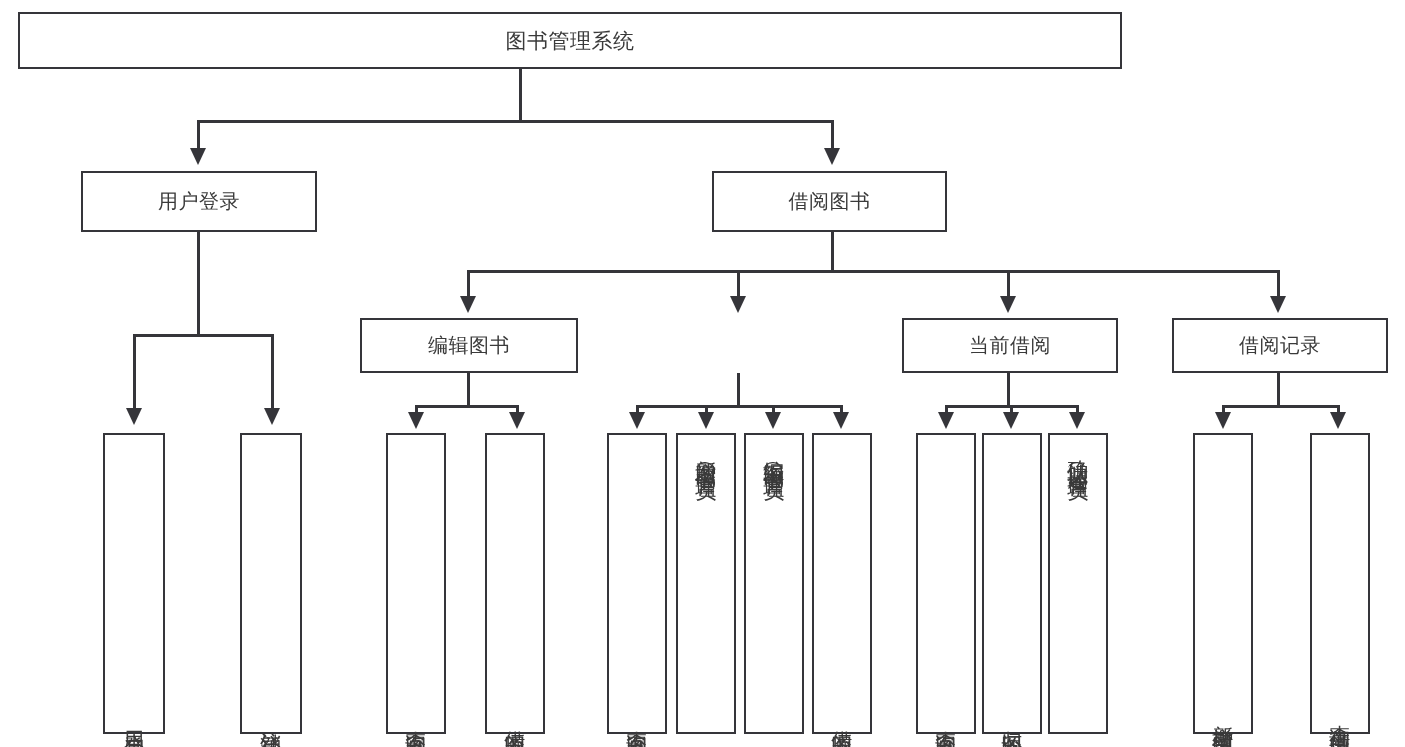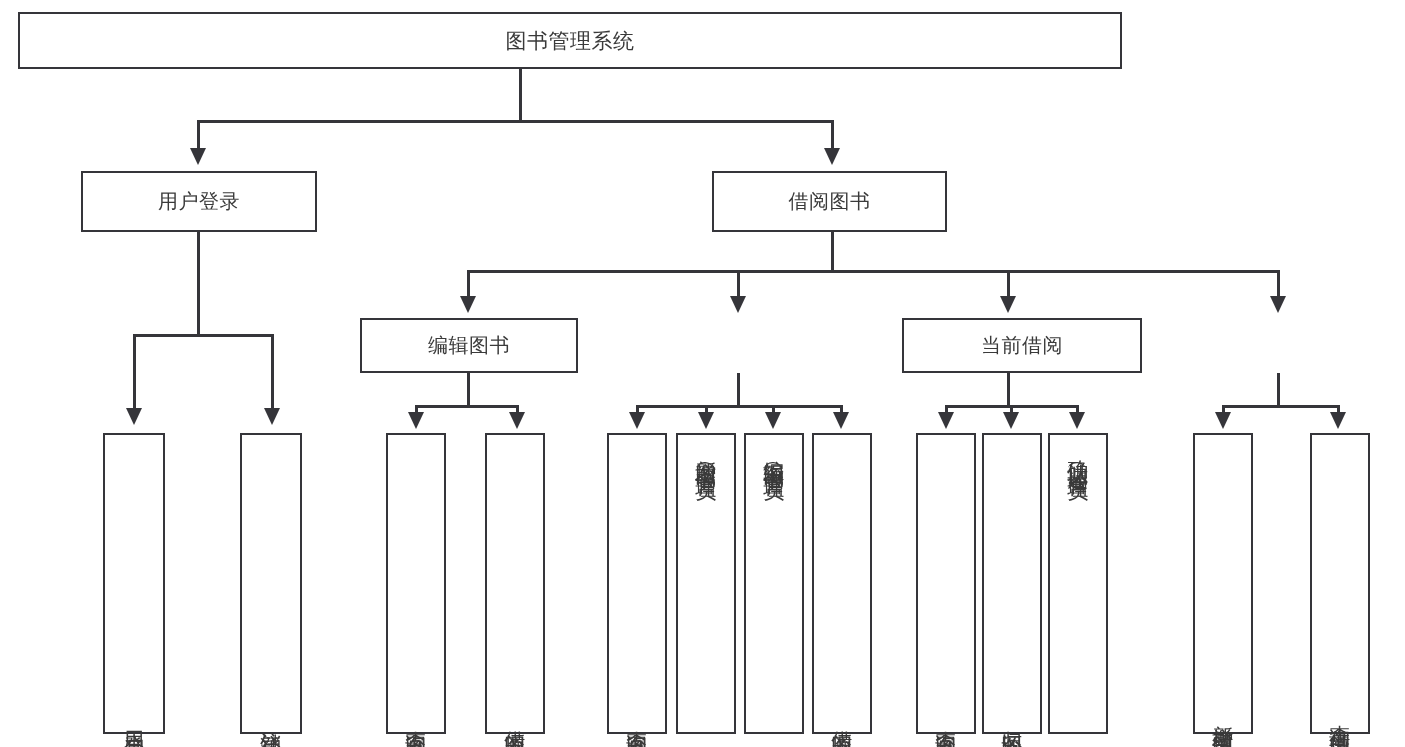--- a/index.html
+++ b/index.html
@@ -111,22 +111,25 @@
   <div class="vline" style="left:737px;top:270px;height:28px;"></div>
   <div class="arrow" style="left:730px;top:296px;"></div>
   <div class="vline" style="left:1007px;top:270px;height:28px;"></div>
   <div class="arrow" style="left:1000px;top:296px;"></div>
   <div class="vline" style="left:1277px;top:270px;height:28px;"></div>
   <div class="arrow" style="left:1270px;top:296px;"></div>
 
   <div class="box mid" style="left:360px;top:318px;width:218px;height:55px;">
     <span>编辑图书</span>
   </div>
-  <div class="box mid" style="left:902px;top:318px;width:240px;height:55px;">
+  <div class="box mid" style="left:902px;top:318px;width:216px;height:55px;">
     <span>当前借阅</span>
+  </div>
+  <div class="box mid" style="left:1172px;top:318px;width:216px;height:55px;">
+    <span>借阅记录</span>
   </div>
 
   <div class="vline" style="left:467px;top:373px;height:34px;"></div>
   <div class="hline" style="left:415px;top:405px;width:104px;"></div>
   <div class="vline" style="left:415px;top:405px;height:8px;"></div>
   <div class="arrow" style="left:408px;top:412px;"></div>
   <div class="vline" style="left:516px;top:405px;height:8px;"></div>
   <div class="arrow" style="left:509px;top:412px;"></div>
 
   <div class="vline" style="left:737px;top:373px;height:34px;"></div>

